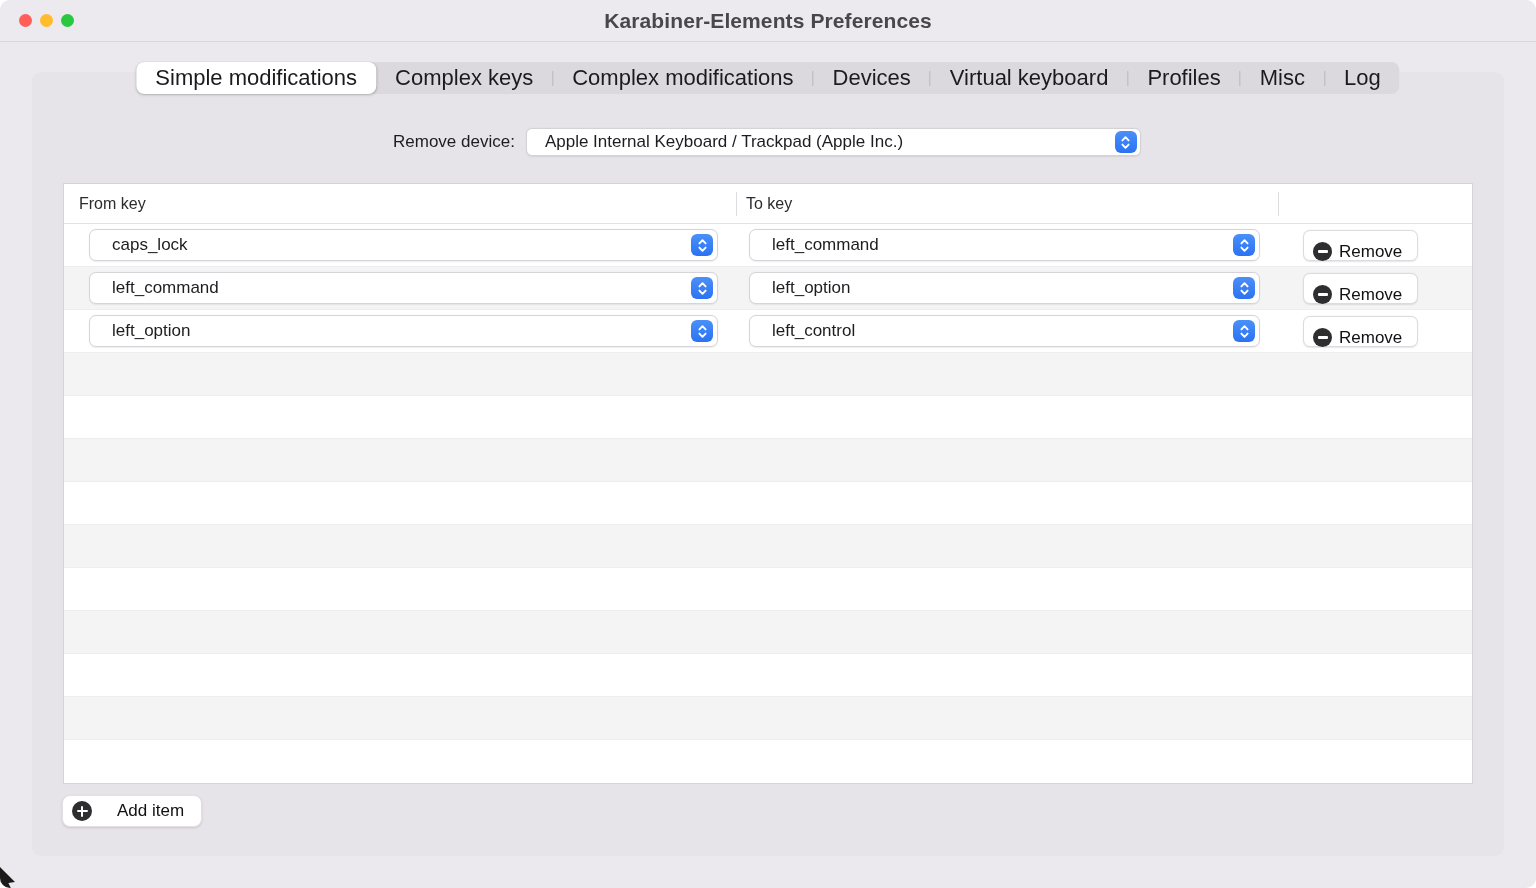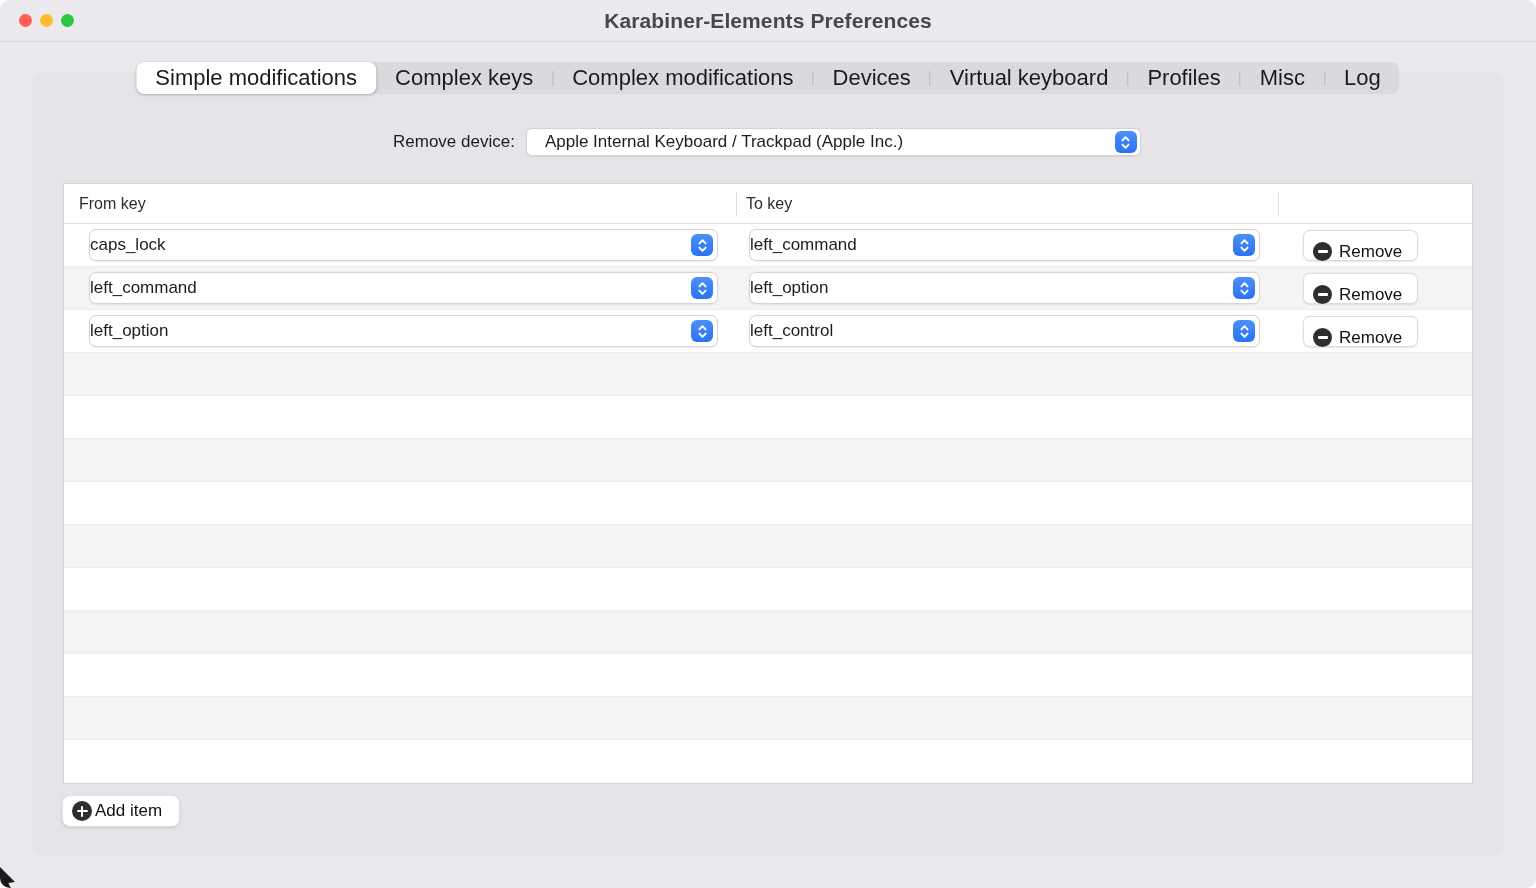--- a/index.html
+++ b/index.html
@@ -88,21 +88,21 @@
   .trow {
     position:relative; height:43px; background:#ffffff;
     border-bottom:1px solid #ededef;
   }
   .trow.striped { background:#f4f4f5; }
   .trow:last-child { border-bottom:none; }
   .key-select {
     position:absolute; top:5px; height:32px; background:#ffffff;
     border:1px solid #d6d4d9; border-radius:7px;
     box-shadow:0 .5px 1.5px rgba(0,0,0,.07);
-    display:flex; align-items:center; font-size:17px; 
+    display:flex; align-items:center; font-size:17px; padding-left:22px;
     cursor:default;
   }
   .key-select.from { left:25px;  width:629px; }
   .key-select.to   { left:685px; width:511px; }
   .key-select .stepper { right:4px; }
   .remove-btn {
     position:absolute; left:1239px; top:6px; height:31px;
     background:#ffffff; border:1px solid #dddbdf; border-radius:7px;
     box-shadow:0 .5px 1.5px rgba(0,0,0,.10);
     display:flex; align-items:center; gap:7px; padding:12px 15px 0 9px;
@@ -121,21 +121,21 @@
     width:2.3px; height:10px; background:#ffffff; border-radius:1px;
   }
   .circle-icon.plus { width:20px; height:20px; }
   .circle-icon.plus::after { left:5px; top:8.9px; width:10.5px; }
   .circle-icon.plus::before { left:8.9px; top:5px; height:10.5px; }
   
   .add-btn {
     position:absolute; top:795px; left:62px; height:32px; z-index:2;
     background:#ffffff; border:1px solid #e2e0e4; border-radius:8px;
     box-shadow:0 1px 2.5px rgba(0,0,0,.13);
-    display:flex; align-items:center; gap:3px; padding:0 17px 0 9px;
+    display:flex; align-items:center; gap:25px; padding:0 17px 0 9px;
     font-size:17px; color:#111113; cursor:default;
   }
   
   .cursor {
     position:absolute; left:0; bottom:0; width:15px; height:21px;
     background:#1b1b1b; z-index:5;
     clip-path:polygon(0 0, 100% 72%, 56% 76%, 72% 100%, 0 100%);
   }
 </style>
 </head>

